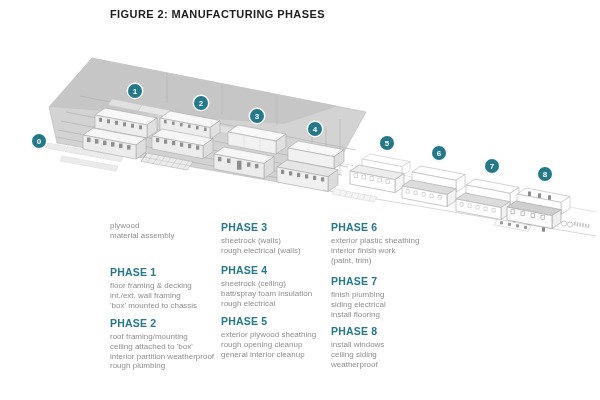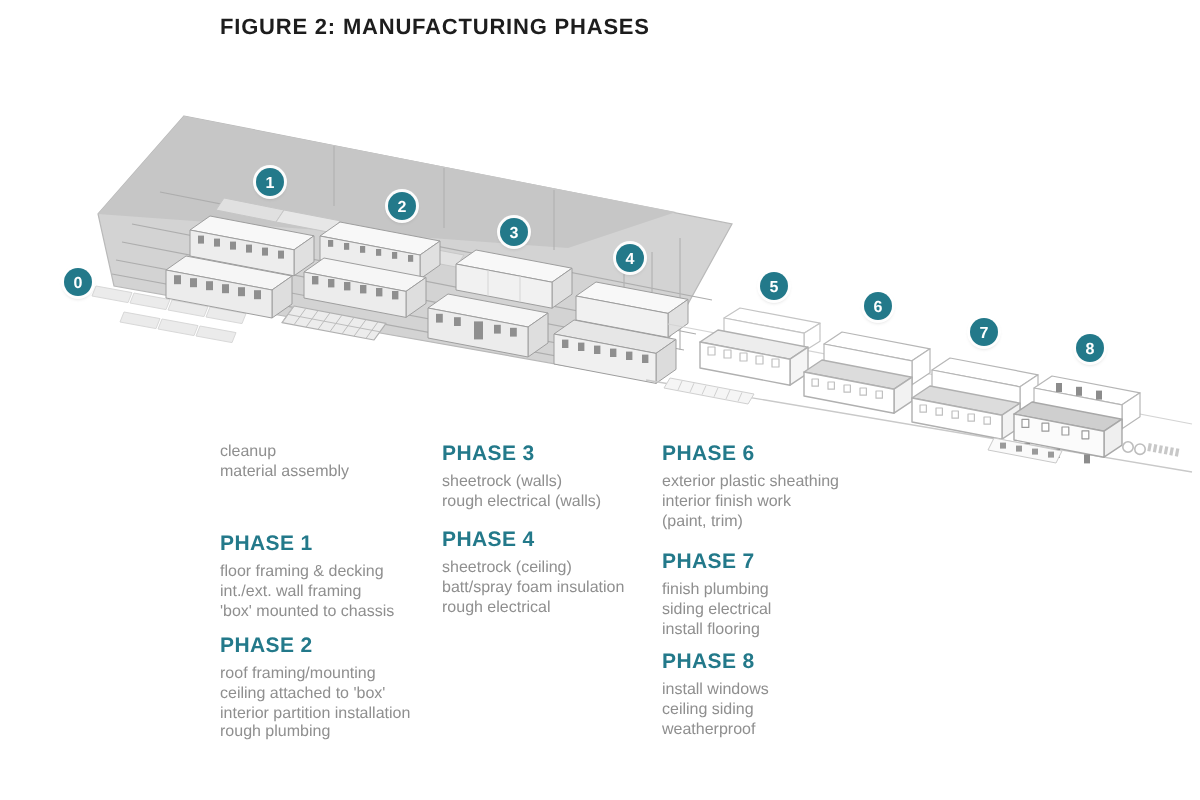--- a/index.html
+++ b/index.html
@@ -281,48 +281,54 @@
       <span>6</span>
     </div>
   <div class="marker" style="left:485px;top:159px">
       <span>7</span>
     </div>
   <div class="marker" style="left:538px;top:167px">
       <span>8</span>
     </div>
 
   <div class="phase" style="left:110px;top:221px">
-    <div class="phase-l">cleanup</div>
+    <div class="phase-l">plywood</div>
     <div class="phase-l">material assembly</div>
   </div>
   <div class="phase" style="left:110px;top:266px">
     <div class="phase-h">PHASE 1</div>
     <div class="phase-l">floor framing &amp; decking</div>
     <div class="phase-l">int./ext. wall framing</div>
     <div class="phase-l">'box' mounted to chassis</div>
   </div>
   <div class="phase" style="left:110px;top:317px">
     <div class="phase-h">PHASE 2</div>
     <div class="phase-l">roof framing/mounting</div>
     <div class="phase-l">ceiling attached to 'box'</div>
-    <div class="phase-l">interior partition installation</div>
+    <div class="phase-l">interior partition weatherproof</div>
     <div class="phase-l">rough plumbing</div>
   </div>
 
   <div class="phase" style="left:221px;top:221px">
     <div class="phase-h">PHASE 3</div>
     <div class="phase-l">sheetrock (walls)</div>
     <div class="phase-l">rough electrical (walls)</div>
   </div>
   <div class="phase" style="left:221px;top:264px">
     <div class="phase-h">PHASE 4</div>
     <div class="phase-l">sheetrock (ceiling)</div>
     <div class="phase-l">batt/spray foam insulation</div>
     <div class="phase-l">rough electrical</div>
   </div>
+  <div class="phase" style="left:221px;top:315px">
+    <div class="phase-h">PHASE 5</div>
+    <div class="phase-l">exterior plywood sheathing</div>
+    <div class="phase-l">rough opening cleanup</div>
+    <div class="phase-l">general interior cleanup</div>
+  </div>
 
   <div class="phase" style="left:331px;top:221px">
     <div class="phase-h">PHASE 6</div>
     <div class="phase-l">exterior plastic sheathing</div>
     <div class="phase-l">interior finish work</div>
     <div class="phase-l">(paint, trim)</div>
   </div>
   <div class="phase" style="left:331px;top:275px">
     <div class="phase-h">PHASE 7</div>
     <div class="phase-l">finish plumbing</div>

